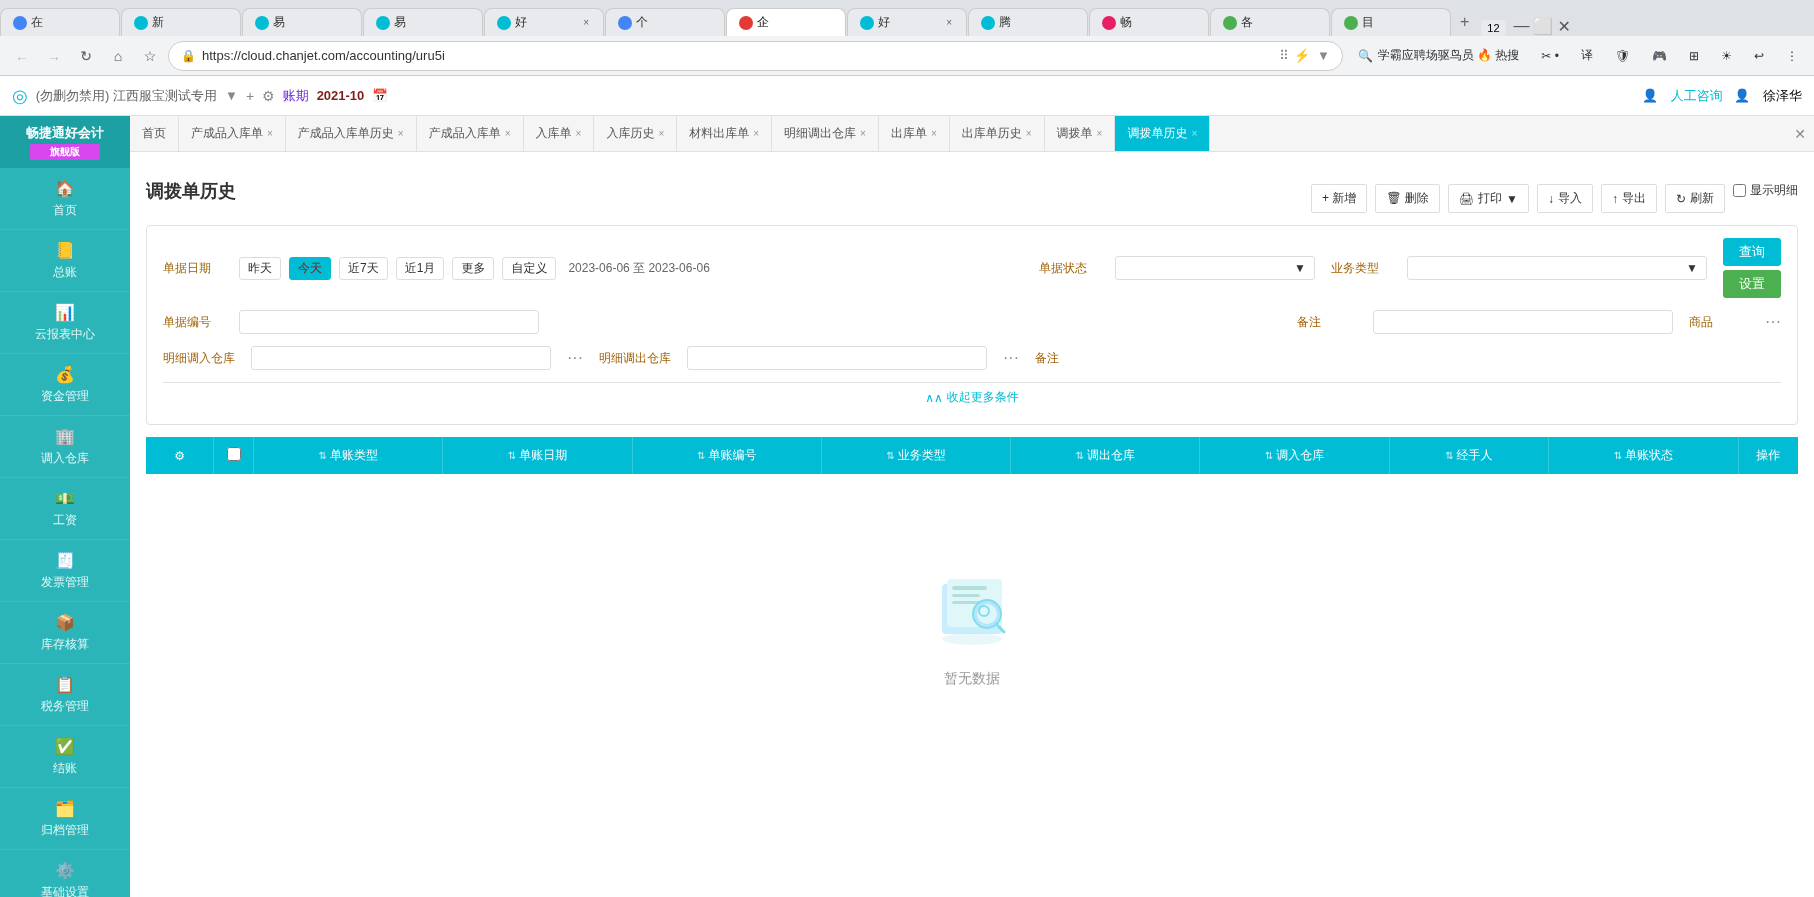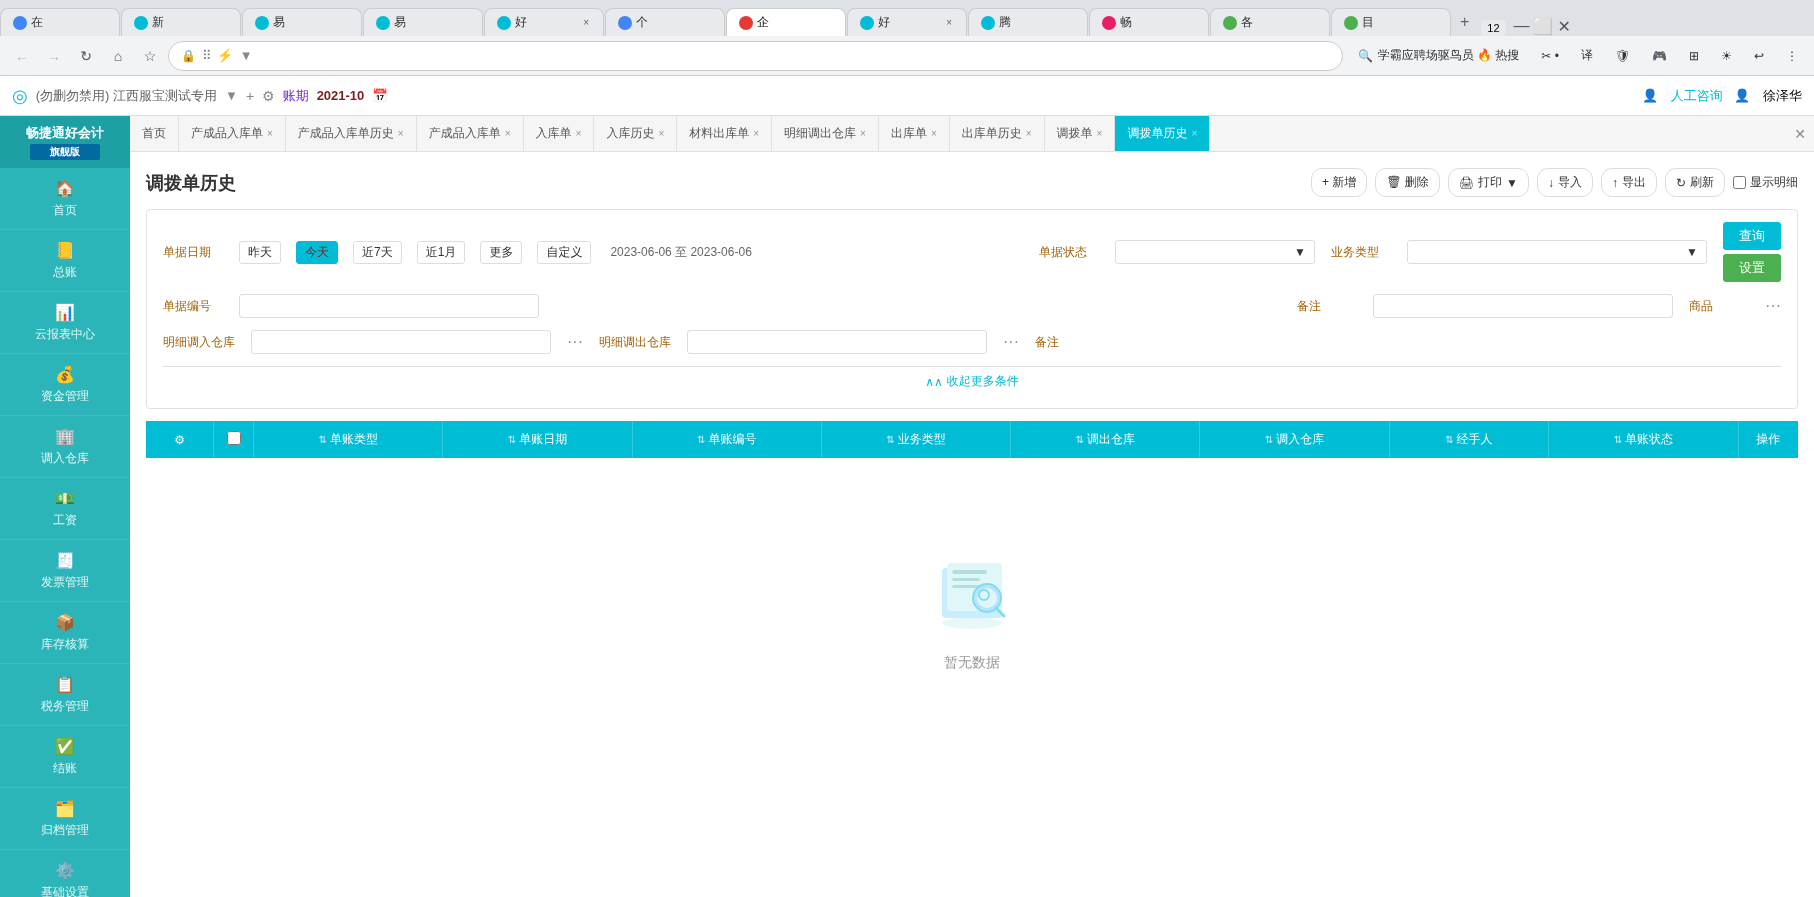--- a/index.html
+++ b/index.html
@@ -171,21 +171,21 @@
       font-size: 14px;
       font-weight: bold;
       height: 60px;
       display: flex;
       flex-direction: column;
       align-items: center;
       justify-content: center;
     }
     .sidebar-logo .logo-sub {
       font-size: 10px;
-      background: #0369a1;
+      background: #d946ef;
       padding: 1px 20px;
       border-radius: 2px;
       margin-top: 2px;
     }
     .sidebar-item {
       display: flex;
       flex-direction: column;
       align-items: center;
       padding: 10px 8px;
       cursor: pointer;
@@ -276,24 +276,25 @@
       margin-bottom: 16px;
       justify-content: flex-end;
     }
     .toolbar-btn {
       display: flex;
       align-items: center;
       gap: 4px;
       padding: 5px 10px;
       border: 1px solid #ddd;
       background: #fff;
-      border-radius: 11px;
+      border-radius: 2px;
       cursor: pointer;
       font-size: 12px;
       color: #333;
+      margin-top: 16px;
     }
     .toolbar-btn-print {
       position: relative;
     }
     .show-toggle {
       display: flex;
       align-items: center;
       gap: 4px;
       font-size: 12px;
       color: #333;
@@ -316,21 +317,21 @@
     .filter-row:last-child { margin-bottom: 0; }
     .filter-label {
       font-size: 12px;
       color: #a16207;
       white-space: nowrap;
       min-width: 60px;
     }
     .filter-date-btns {
       display: flex;
       align-items: center;
-      gap: 15px;
+      gap: 8px;
     }
     .date-btn {
       padding: 2px 8px;
       border: 1px solid #ddd;
       border-radius: 3px;
       cursor: pointer;
       font-size: 12px;
       color: #333;
       background: #fff;
     }
@@ -529,20 +530,21 @@
   </div>
 
   <div class="browser-toolbar">
     <div class="browser-nav-btn disabled">←</div>
     <div class="browser-nav-btn disabled">→</div>
     <div class="browser-nav-btn">↻</div>
     <div class="browser-nav-btn">⌂</div>
     <div class="browser-nav-btn">☆</div>
     <div class="browser-address-bar">
       <span class="lock-icon">🔒</span>
+      <span class="browser-address-text">https://cloud.chanjet.com/accounting/uru5i</span>
       <span style="color:#888;">⠿</span>
       <span style="color:#ff9800;">⚡</span>
       <span style="color:#888;">▼</span>
     </div>
     <div class="browser-actions">
       <div class="browser-action-btn">
         <span>🔍</span>
         <span>学霸应聘场驱鸟员 🔥 热搜</span>
       </div>
       <div class="browser-action-btn">✂ •</div>

